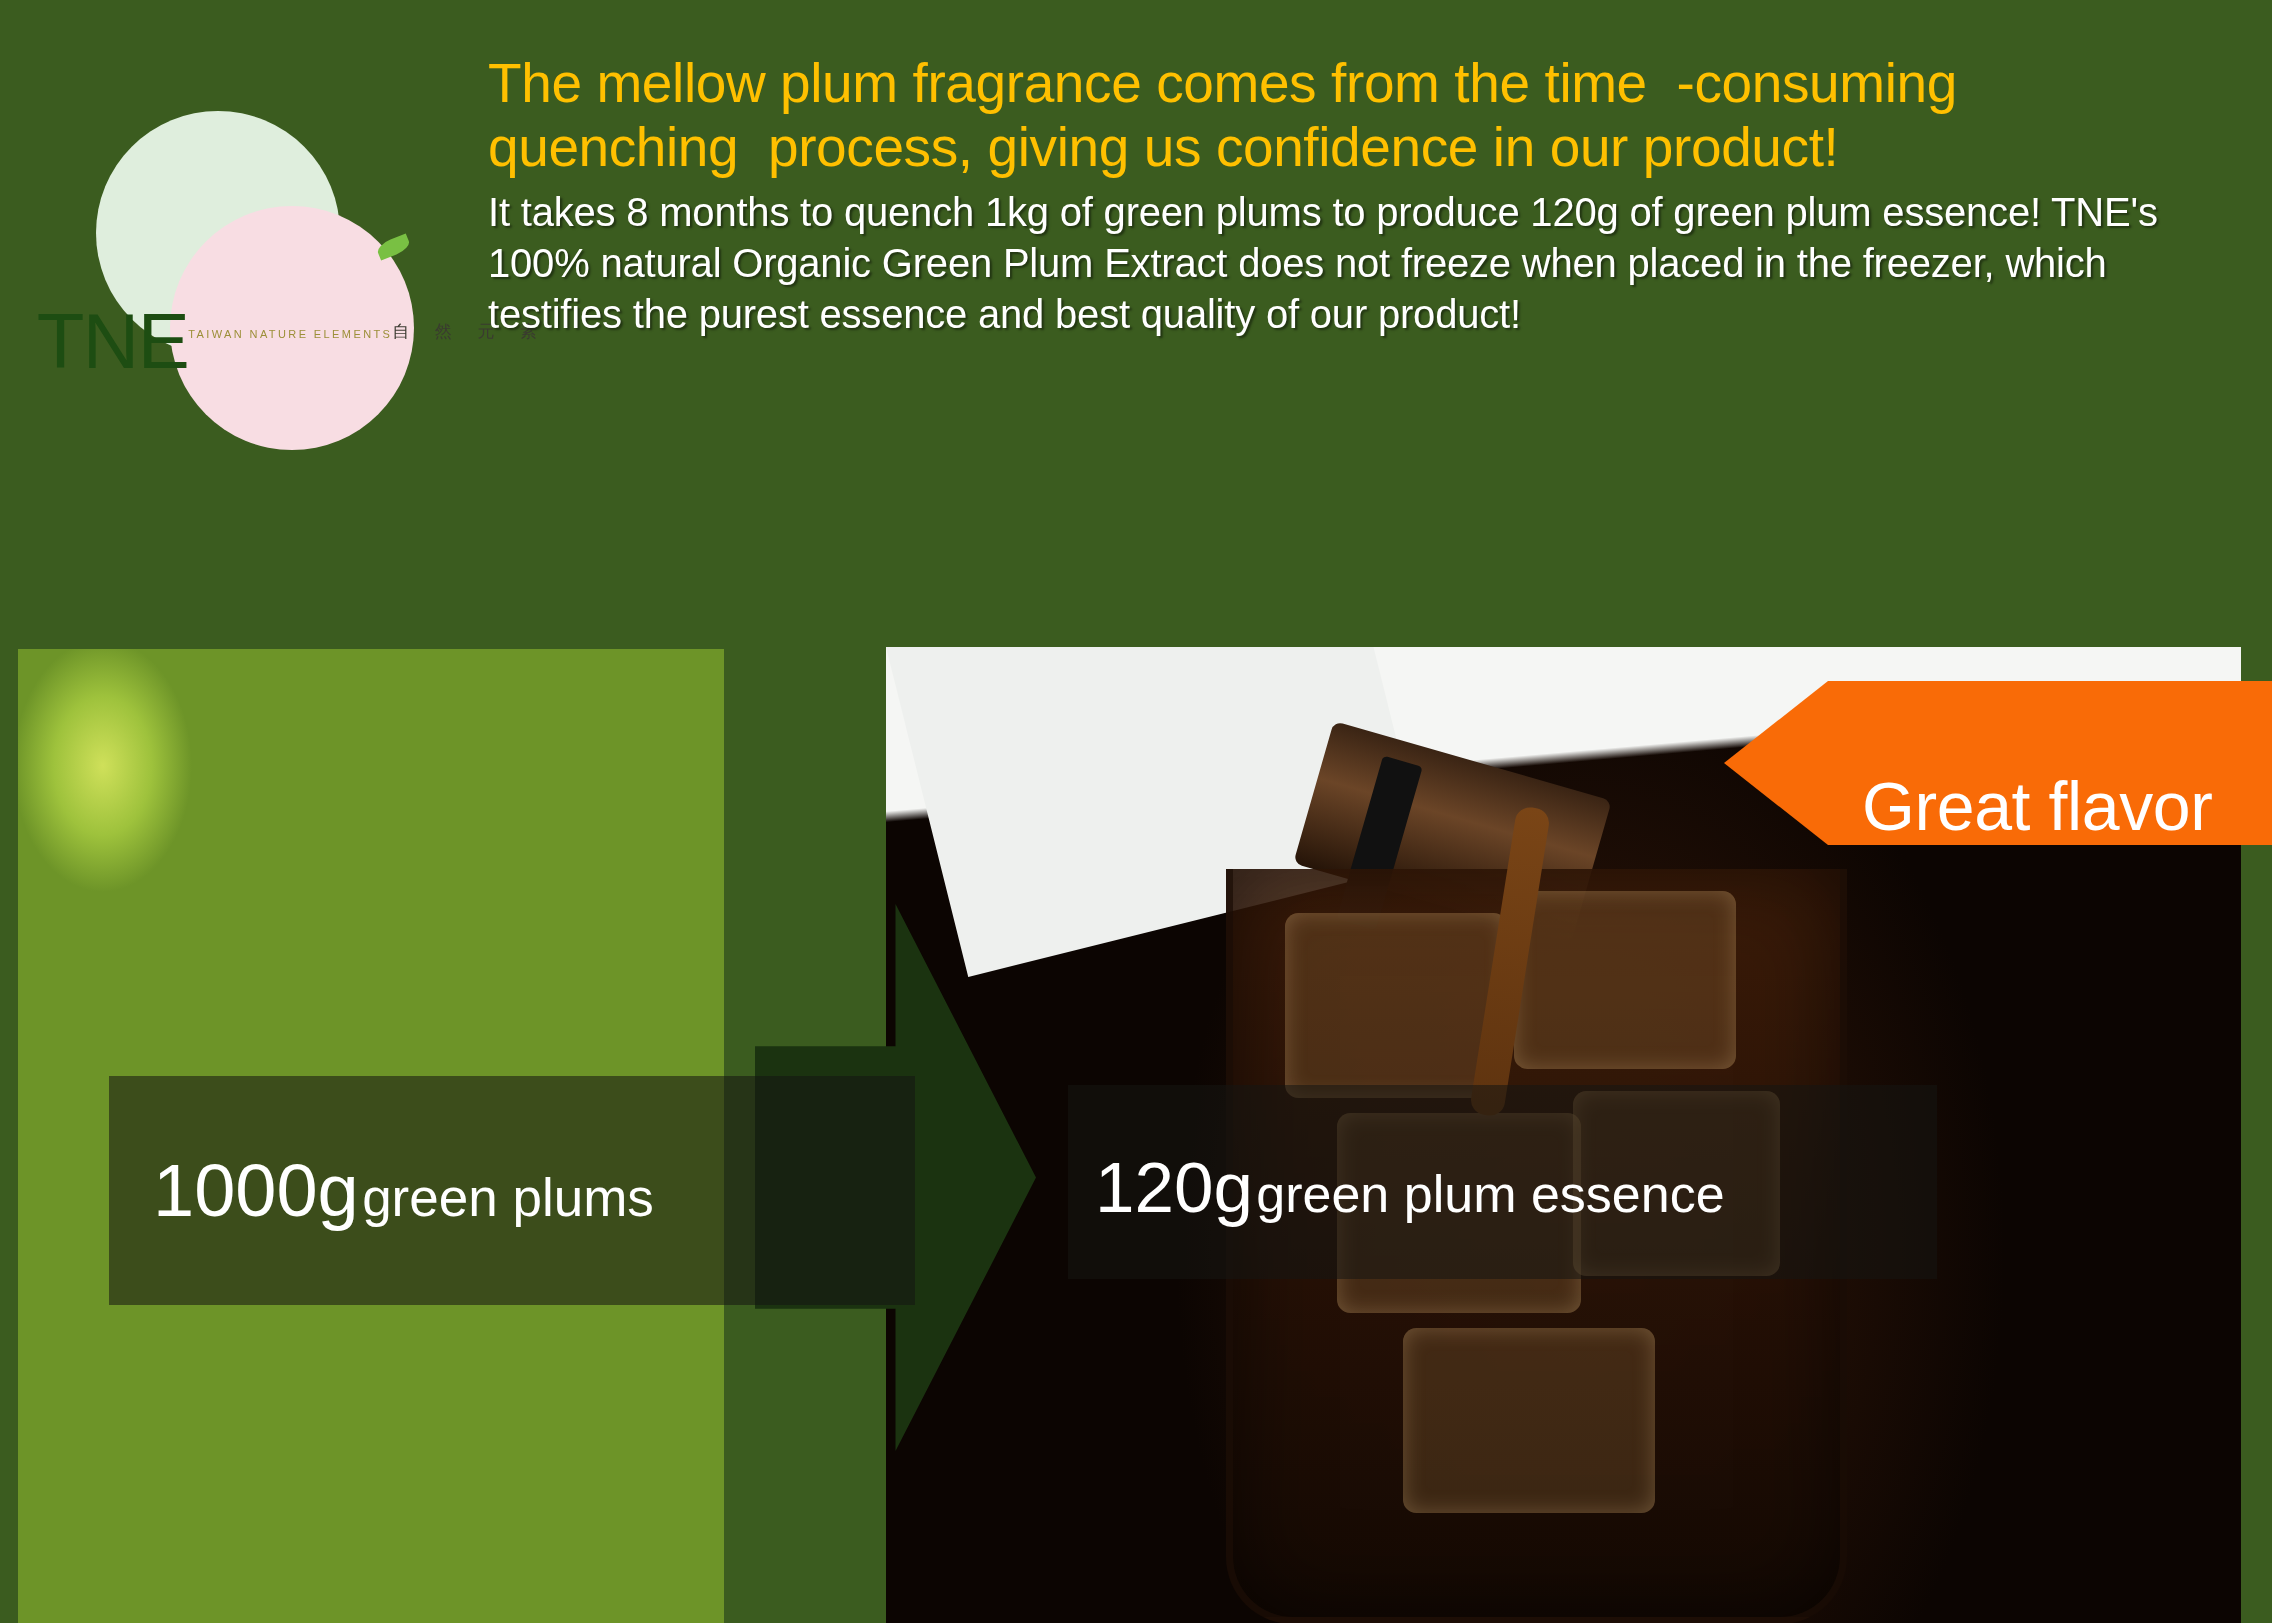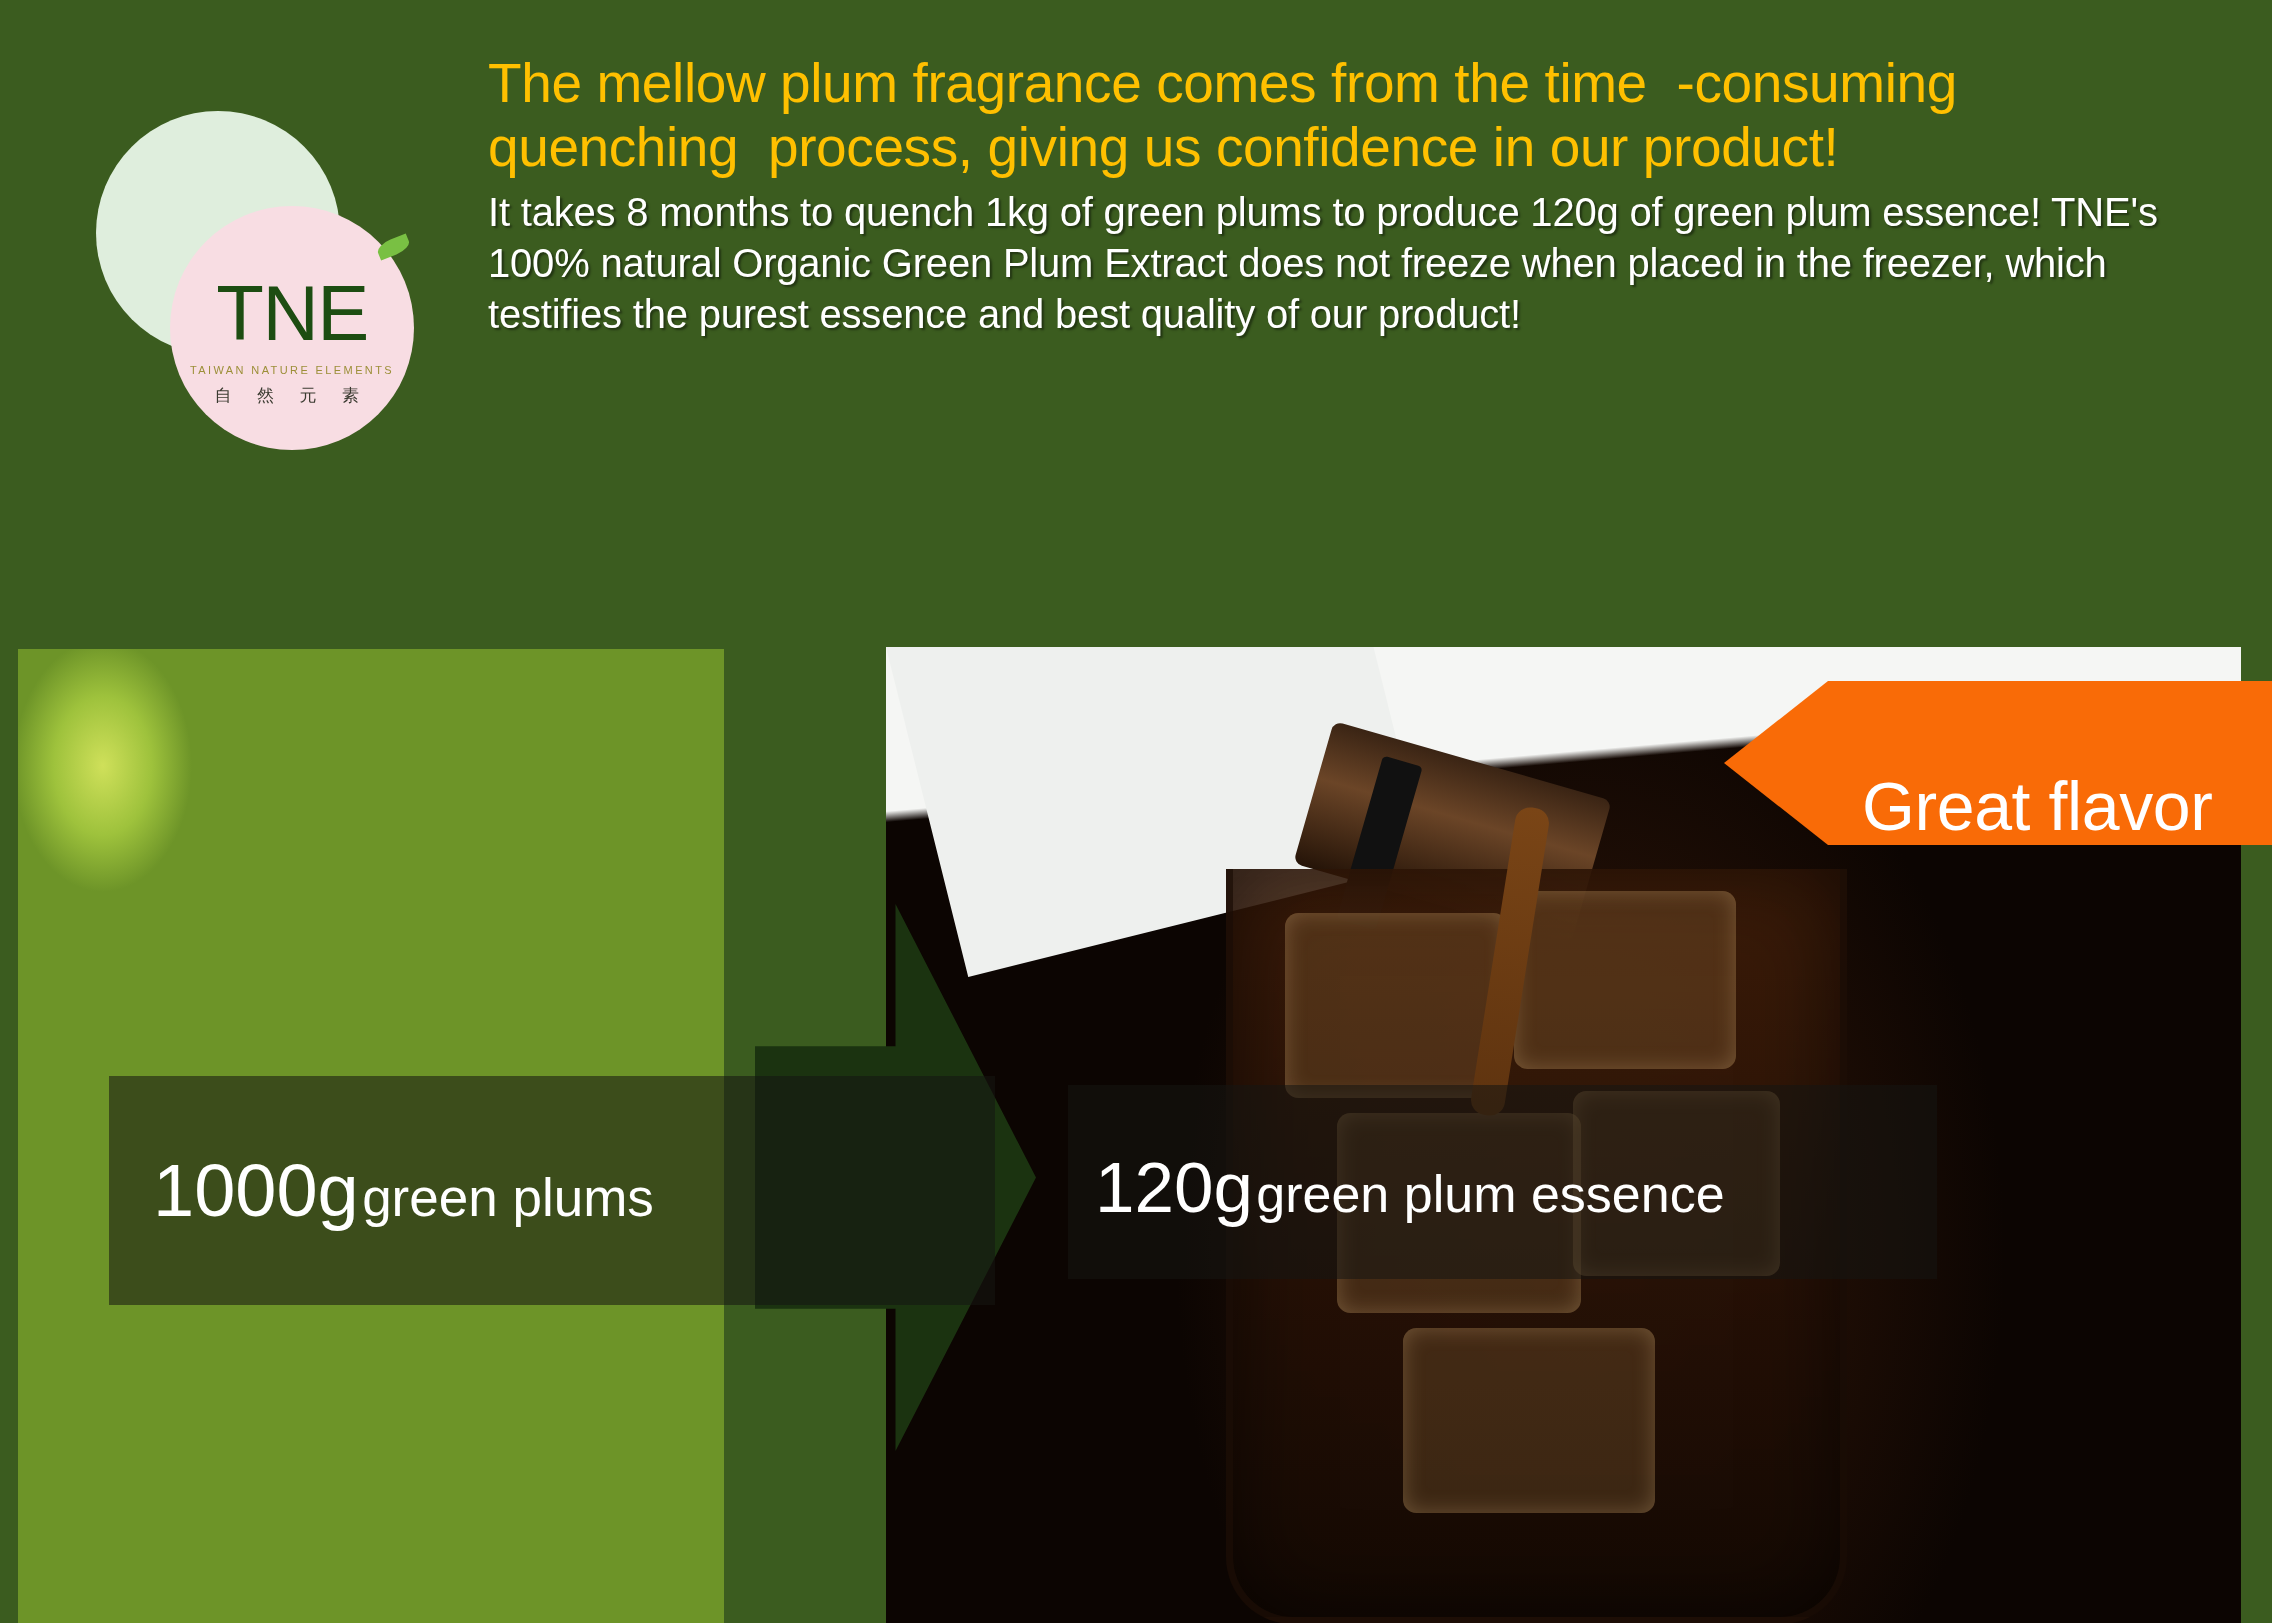--- a/index.html
+++ b/index.html
@@ -42,21 +42,20 @@
     left: 74px; top: 95px;
     width: 244px; height: 244px;
     border-radius: 50%;
     background: #f8dde3;
   }
   .logo-inner {
     position: absolute;
     left: 74px; top: 95px;
     width: 244px; height: 244px;
     display: flex;
-    flex-direction: column;
     align-items: center;
     justify-content: center;
   }
   .logo-tne {
     font-family: "Liberation Sans", sans-serif;
     font-size: 78px;
     line-height: 1;
     letter-spacing: -1.5px;
     color: #1d4d12;
     font-weight: 400;
@@ -208,21 +207,21 @@
   
   .caption-box {
     position: absolute;
     background: rgba(22,22,18,.56);
     display: flex;
     align-items: center;
     padding-left: 44px;
   }
   #caption-left {
     left: 109px; top: 1076px;
-    width: 886px; height: 229px;
+    width: 806px; height: 229px;
   }
   #caption-right {
     left: 1068px; top: 1085px;
     width: 869px; height: 194px;
     align-items: center;
     padding-top: 10.4px;
     padding-left: 27px;
   }
   .cap-line { color: #fff; white-space: nowrap; }
   .cap-amount { font-size: 74px; line-height: 1; }

